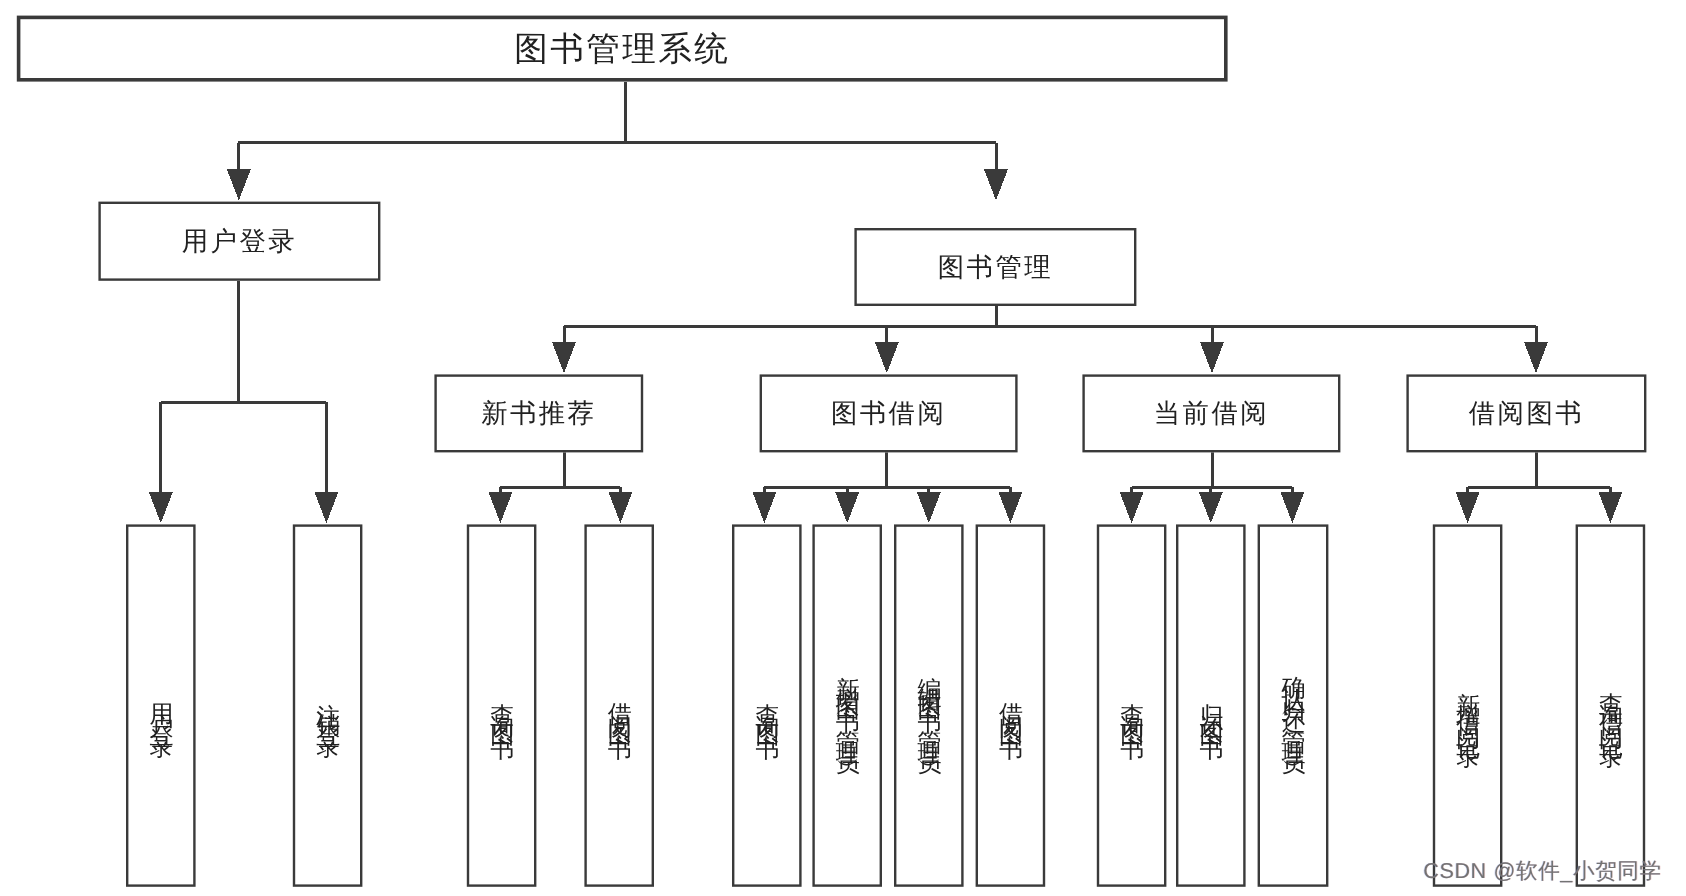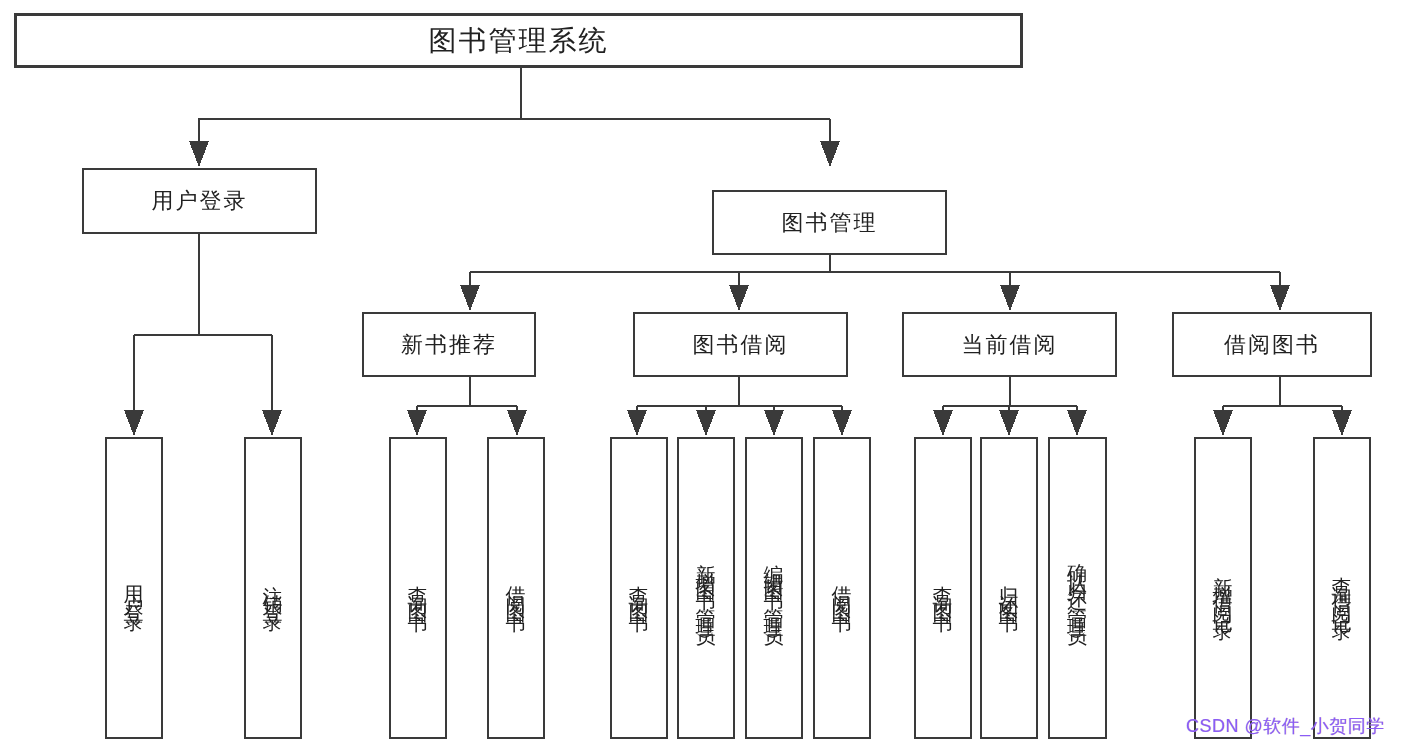--- a/index.html
+++ b/index.html
@@ -52,21 +52,21 @@
     letter-spacing: 9px;
     line-height: 1;
     color: #212121;
   }
   .watermark {
     position: absolute;
     left: 1186px;
     top: 714px;
     font-size: 18px;
     letter-spacing: 0.5px;
-    color: #8b5cf6;
+    color: #737373;
     text-shadow: 0.5px 0 0 rgba(200,120,120,0.35), -0.5px 0 0 rgba(120,140,220,0.35);
   }
 </style>
 </head>
 <body>
 
 <div class="canvas">
 
   <svg class="connectors" viewBox="0 0 1405 747" shape-rendering="crispEdges">
     <g stroke="#3a3a3a" stroke-width="2.5" fill="none">

